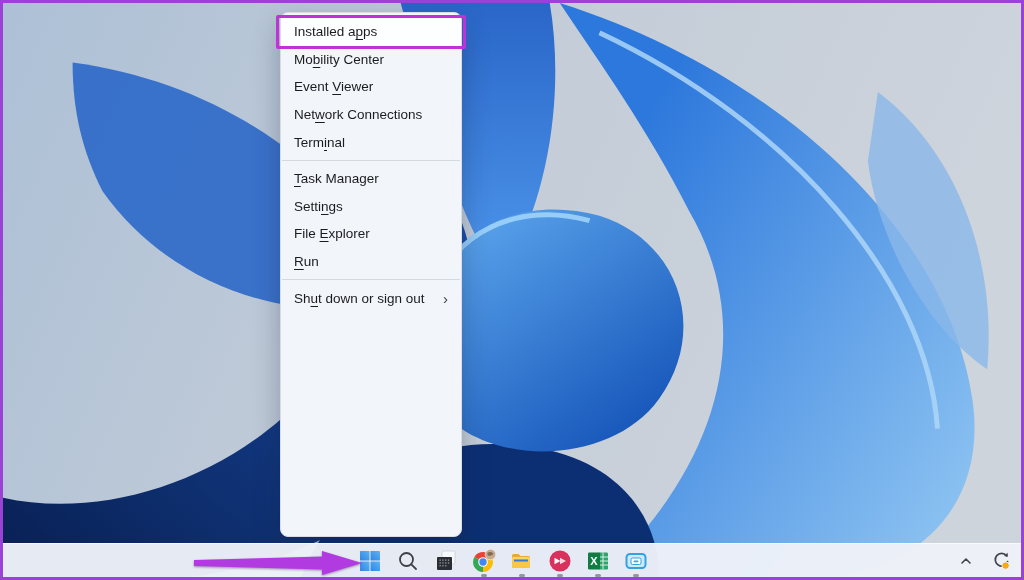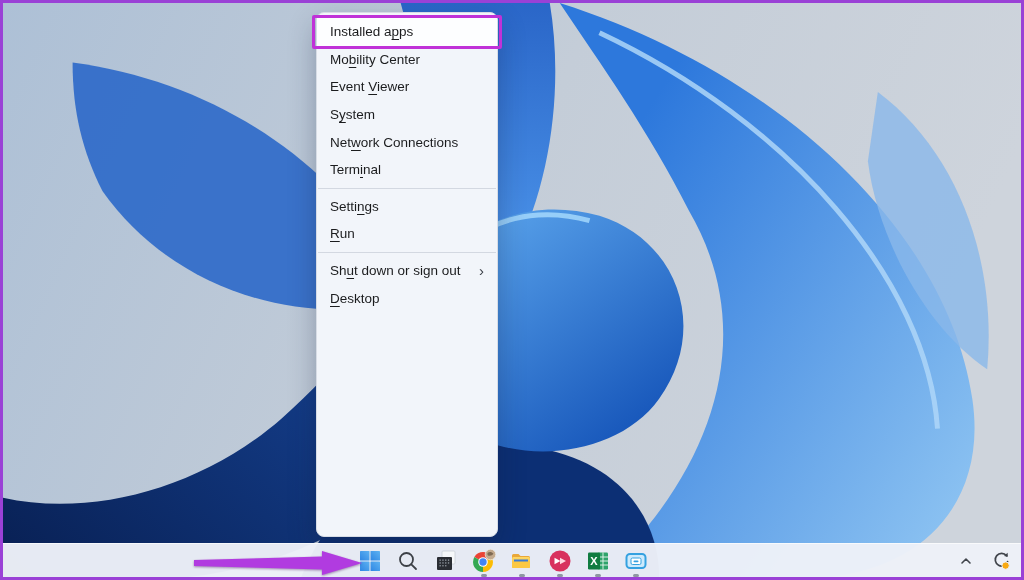--- a/index.html
+++ b/index.html
@@ -8,21 +8,21 @@
     border:3px solid var(--frame,#9a41d6);overflow:hidden;
     font-family:"Liberation Sans",sans-serif;background:#bcc9d6;
   }
   .wall{position:absolute;inset:0;}
   .wall svg{display:block;width:100%;height:100%;}
 
   
   .menu{
     position:absolute;left:277px;top:9px;width:182px;height:525px;box-sizing:border-box;
     background:#f2f5fa;border:1px solid #d7dce5;border-radius:8px;
-    box-shadow:0 12px 28px rgba(20,30,60,.30);padding:5px 0;margin-left:36px;
+    box-shadow:0 12px 28px rgba(20,30,60,.30);padding:5px 0;
   }
   .menu-item{
     position:relative;height:27.6px;display:flex;align-items:center;
     padding:0 13px;font-size:13.5px;color:#1b1c1e;cursor:default;box-sizing:border-box;
   }
   .menu-item .lbl{flex:1;white-space:nowrap;}
   .menu-item u{text-decoration:underline;text-decoration-thickness:1px;text-underline-offset:2.5px;}
   .menu-item .chev{font-size:15px;color:#3c4048;line-height:1;margin-left:8px;}
   .menu-sep{height:1px;background:#d3d8e1;margin:4px 1px;}
   .menu-item.highlighted{background:#fdfeff;}
@@ -106,42 +106,42 @@
       <div class="menu-item highlighted">
         <span class="lbl">Installed a<u>p</u>ps</span>
       </div>
       <div class="menu-item">
         <span class="lbl">Mo<u>b</u>ility Center</span>
       </div>
       <div class="menu-item">
         <span class="lbl">Event <u>V</u>iewer</span>
       </div>
       <div class="menu-item">
-        <span class="lbl">S<u>y</u>stem</span>
-      </div>
-      <div class="menu-item">
         <span class="lbl">Net<u>w</u>ork Connections</span>
       </div>
       <div class="menu-item">
         <span class="lbl">Term<u>i</u>nal</span>
       </div>
       <div class="menu-sep"></div>
       <div class="menu-item">
+        <span class="lbl"><u>T</u>ask Manager</span>
+      </div>
+      <div class="menu-item">
         <span class="lbl">Setti<u>n</u>gs</span>
+      </div>
+      <div class="menu-item">
+        <span class="lbl">File <u>E</u>xplorer</span>
       </div>
       <div class="menu-item">
         <span class="lbl"><u>R</u>un</span>
       </div>
       <div class="menu-sep"></div>
       <div class="menu-item">
         <span class="lbl">Sh<u>u</u>t down or sign out</span>
         <span class="chev">›</span>
-      </div>
-      <div class="menu-item">
-        <span class="lbl"><u>D</u>esktop</span>
       </div>
     </div>
 
   <div class="taskbar">
     <div class="tb-icons" id="tbIcons">
         <button class="tb-btn">
           <span class="tb-ic">
             <svg viewBox="0 0 24 24">
               <defs>
                 <linearGradient id="wg" x1="0" y1="1" x2="1" y2="0">

